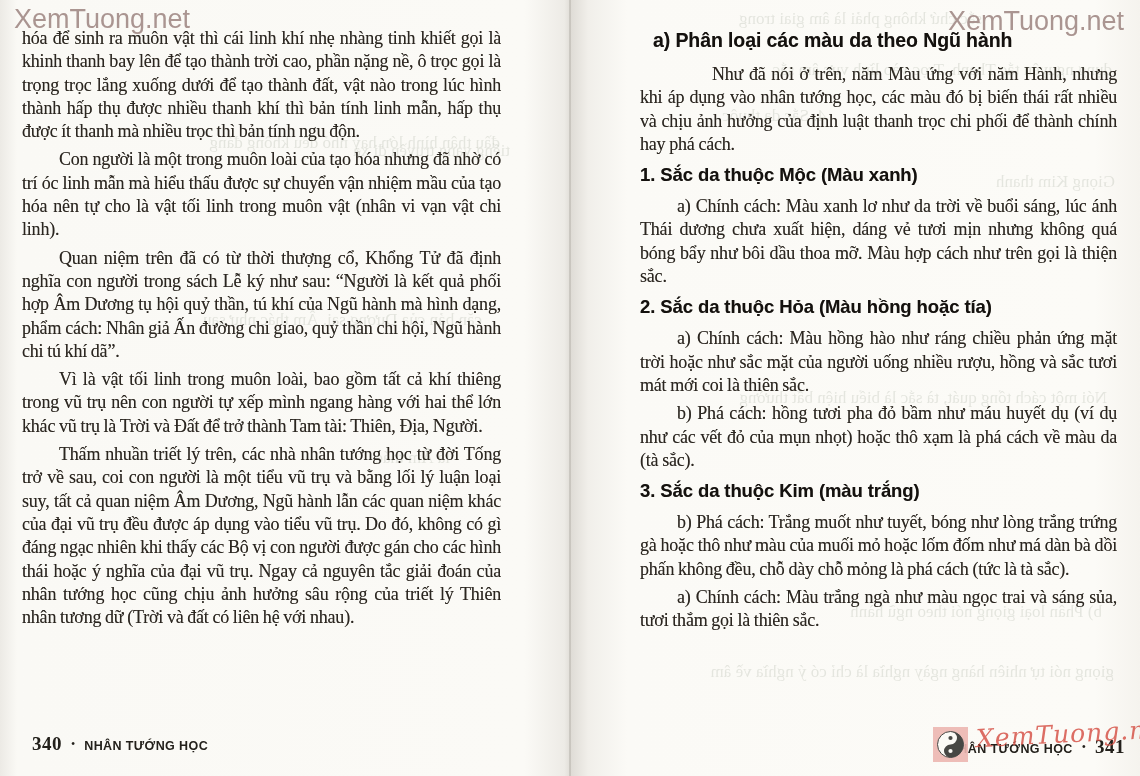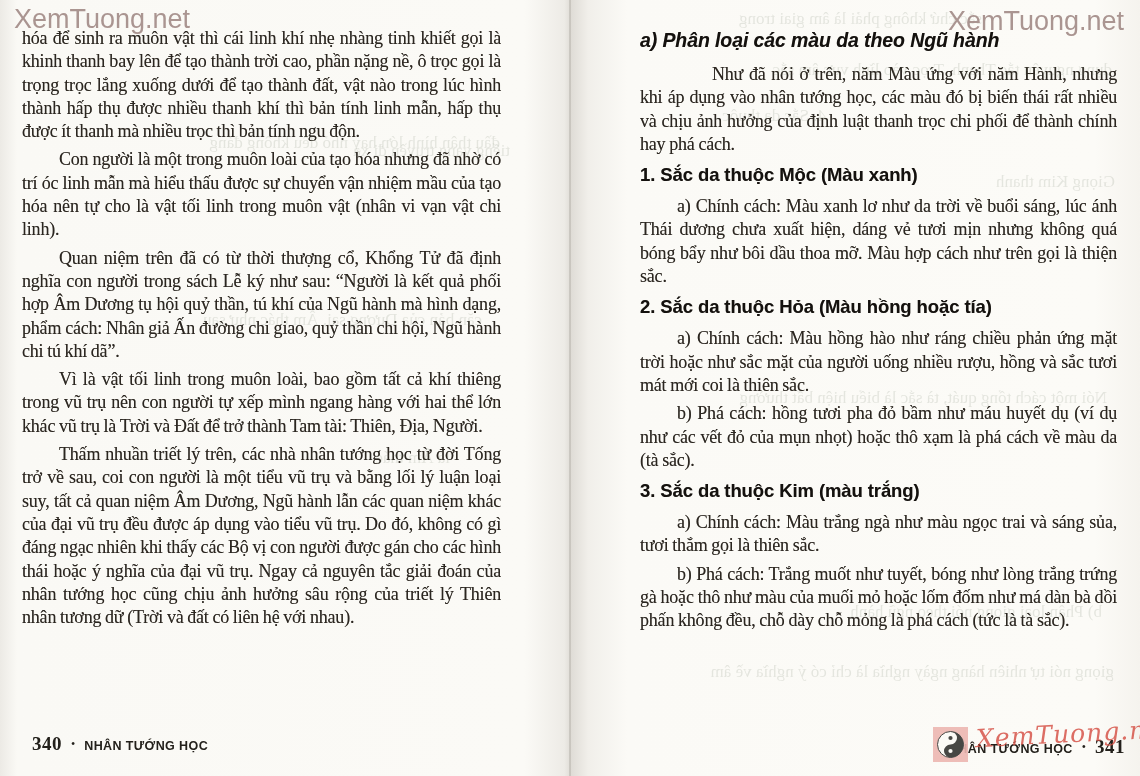--- a/index.html
+++ b/index.html
@@ -25,21 +25,21 @@
   .col-left{left:22px;top:27px;width:479px;}
   .col-right{left:640px;top:27px;width:477px;}
   .col p{margin:0 0 5px;}
   .ind{text-indent:37px;}
   .ind2{text-indent:72px;}
   .noind{text-indent:0;}
   .it{}
   .col h3{font-family:"Liberation Sans",sans-serif;color:#14110e;
     text-align:left;text-indent:0;letter-spacing:-0.1px;word-spacing:0;
     line-height:22px;}
-  .ha{font-size:19.5px;margin:2px 0 12px;font-style:italic;}
+  .ha{font-size:19.5px;margin:2px 13px 12px;}
   .hn{font-size:18.5px;margin:8px 0 9px;}
   
   .wm{position:absolute;font-family:"Liberation Sans",sans-serif;
     font-size:27px;color:var(--watermark_gray,#a6908c);opacity:.95;z-index:6;
     white-space:nowrap;}
   .wm-left{left:14px;top:4px;}
   .wm-right{right:16px;top:6px;}
   .wm-script{position:absolute;left:976px;top:719px;z-index:7;
     font-family:"DejaVu Serif",serif;font-style:italic;font-size:25px;
     letter-spacing:1px;color:var(--script_red,#d54f44);opacity:.82;
@@ -87,22 +87,22 @@
     <div class="wm wm-right">XemTuong.net</div>
     <div class="col col-right">
         <h3 class="ha"><span>a) Phân loại các màu da theo Ngũ hành</span></h3>
         <p class="ind2"><span>Như đã nói ở trên, năm Màu ứng với năm Hành, nhưng khi áp dụng vào nhân tướng học, các màu đó bị biến thái rất nhiều và chịu ảnh hưởng của định luật </span><span class="it">thanh trọc</span><span> chi phối để thành chính hay phá cách.</span></p>
         <h3 class="hn"><span>1. Sắc da thuộc Mộc (Màu xanh)</span></h3>
         <p class="ind"><span>a) </span><span class="it">Chính cách</span><span>: Màu xanh lơ như da trời về buổi sáng, lúc ánh Thái dương chưa xuất hiện, dáng vẻ tươi mịn nhưng không quá bóng bẩy như bôi dầu thoa mỡ. Màu hợp cách như trên gọi là </span><span class="it">thiện sắc</span><span>.</span></p>
         <h3 class="hn"><span>2. Sắc da thuộc Hỏa (Màu hồng hoặc tía)</span></h3>
         <p class="ind"><span>a) </span><span class="it">Chính cách</span><span>: Màu hồng hào như ráng chiều phản ứng mặt trời hoặc như sắc mặt của người uống nhiều rượu, hồng và sắc tươi mát mới coi là </span><span class="it">thiên sắc</span><span>.</span></p>
         <p class="ind"><span>b) </span><span class="it">Phá cách</span><span>: hồng tươi pha đỏ bầm như máu huyết dụ (ví dụ như các vết đỏ của mụn nhọt) hoặc thô xạm là phá cách về màu da (</span><span class="it">tà sắc</span><span>).</span></p>
         <h3 class="hn"><span>3. Sắc da thuộc Kim (màu trắng)</span></h3>
+        <p class="ind"><span>b) </span><span class="it">Phá cách</span><span>: Trắng muốt như tuyết, bóng như lòng trắng trứng gà hoặc thô như màu của muối mỏ hoặc lốm đốm như má dàn bà dồi phấn không đều, chỗ dày chỗ mỏng là phá cách (tức là </span><span class="it">tà sắc</span><span>).</span></p>
         <p class="ind"><span>a) </span><span class="it">Chính cách</span><span>: Màu trắng ngà như màu ngọc trai và sáng sủa, tươi thắm gọi là </span><span class="it">thiên sắc</span><span>.</span></p>
-        <p class="ind"><span>b) </span><span class="it">Phá cách</span><span>: Trắng muốt như tuyết, bóng như lòng trắng trứng gà hoặc thô như màu của muối mỏ hoặc lốm đốm như má dàn bà dồi phấn không đều, chỗ dày chỗ mỏng là phá cách (tức là </span><span class="it">tà sắc</span><span>).</span></p>
       </div>
     <div class="footer footer-right">
       <span class="logo">
         <svg width="35" height="35" viewBox="0 0 35 35" xmlns="http://www.w3.org/2000/svg">
           <rect width="35" height="35" fill="#ecb6b0" opacity="0.9"></rect>
           <g transform="translate(17.5,17.5)">
             <circle r="13" fill="#fbfaf6"></circle>
             <path d="M0,-13 a13,13 0 0 1 0,26 a6.5,6.5 0 0 1 0,-13 a6.5,6.5 0 0 0 0,-13" fill="#474744"></path>
             <circle cy="-6.5" r="2.1" fill="#474744"></circle>
             <circle cy="6.5" r="2.1" fill="#fbfaf6"></circle>

